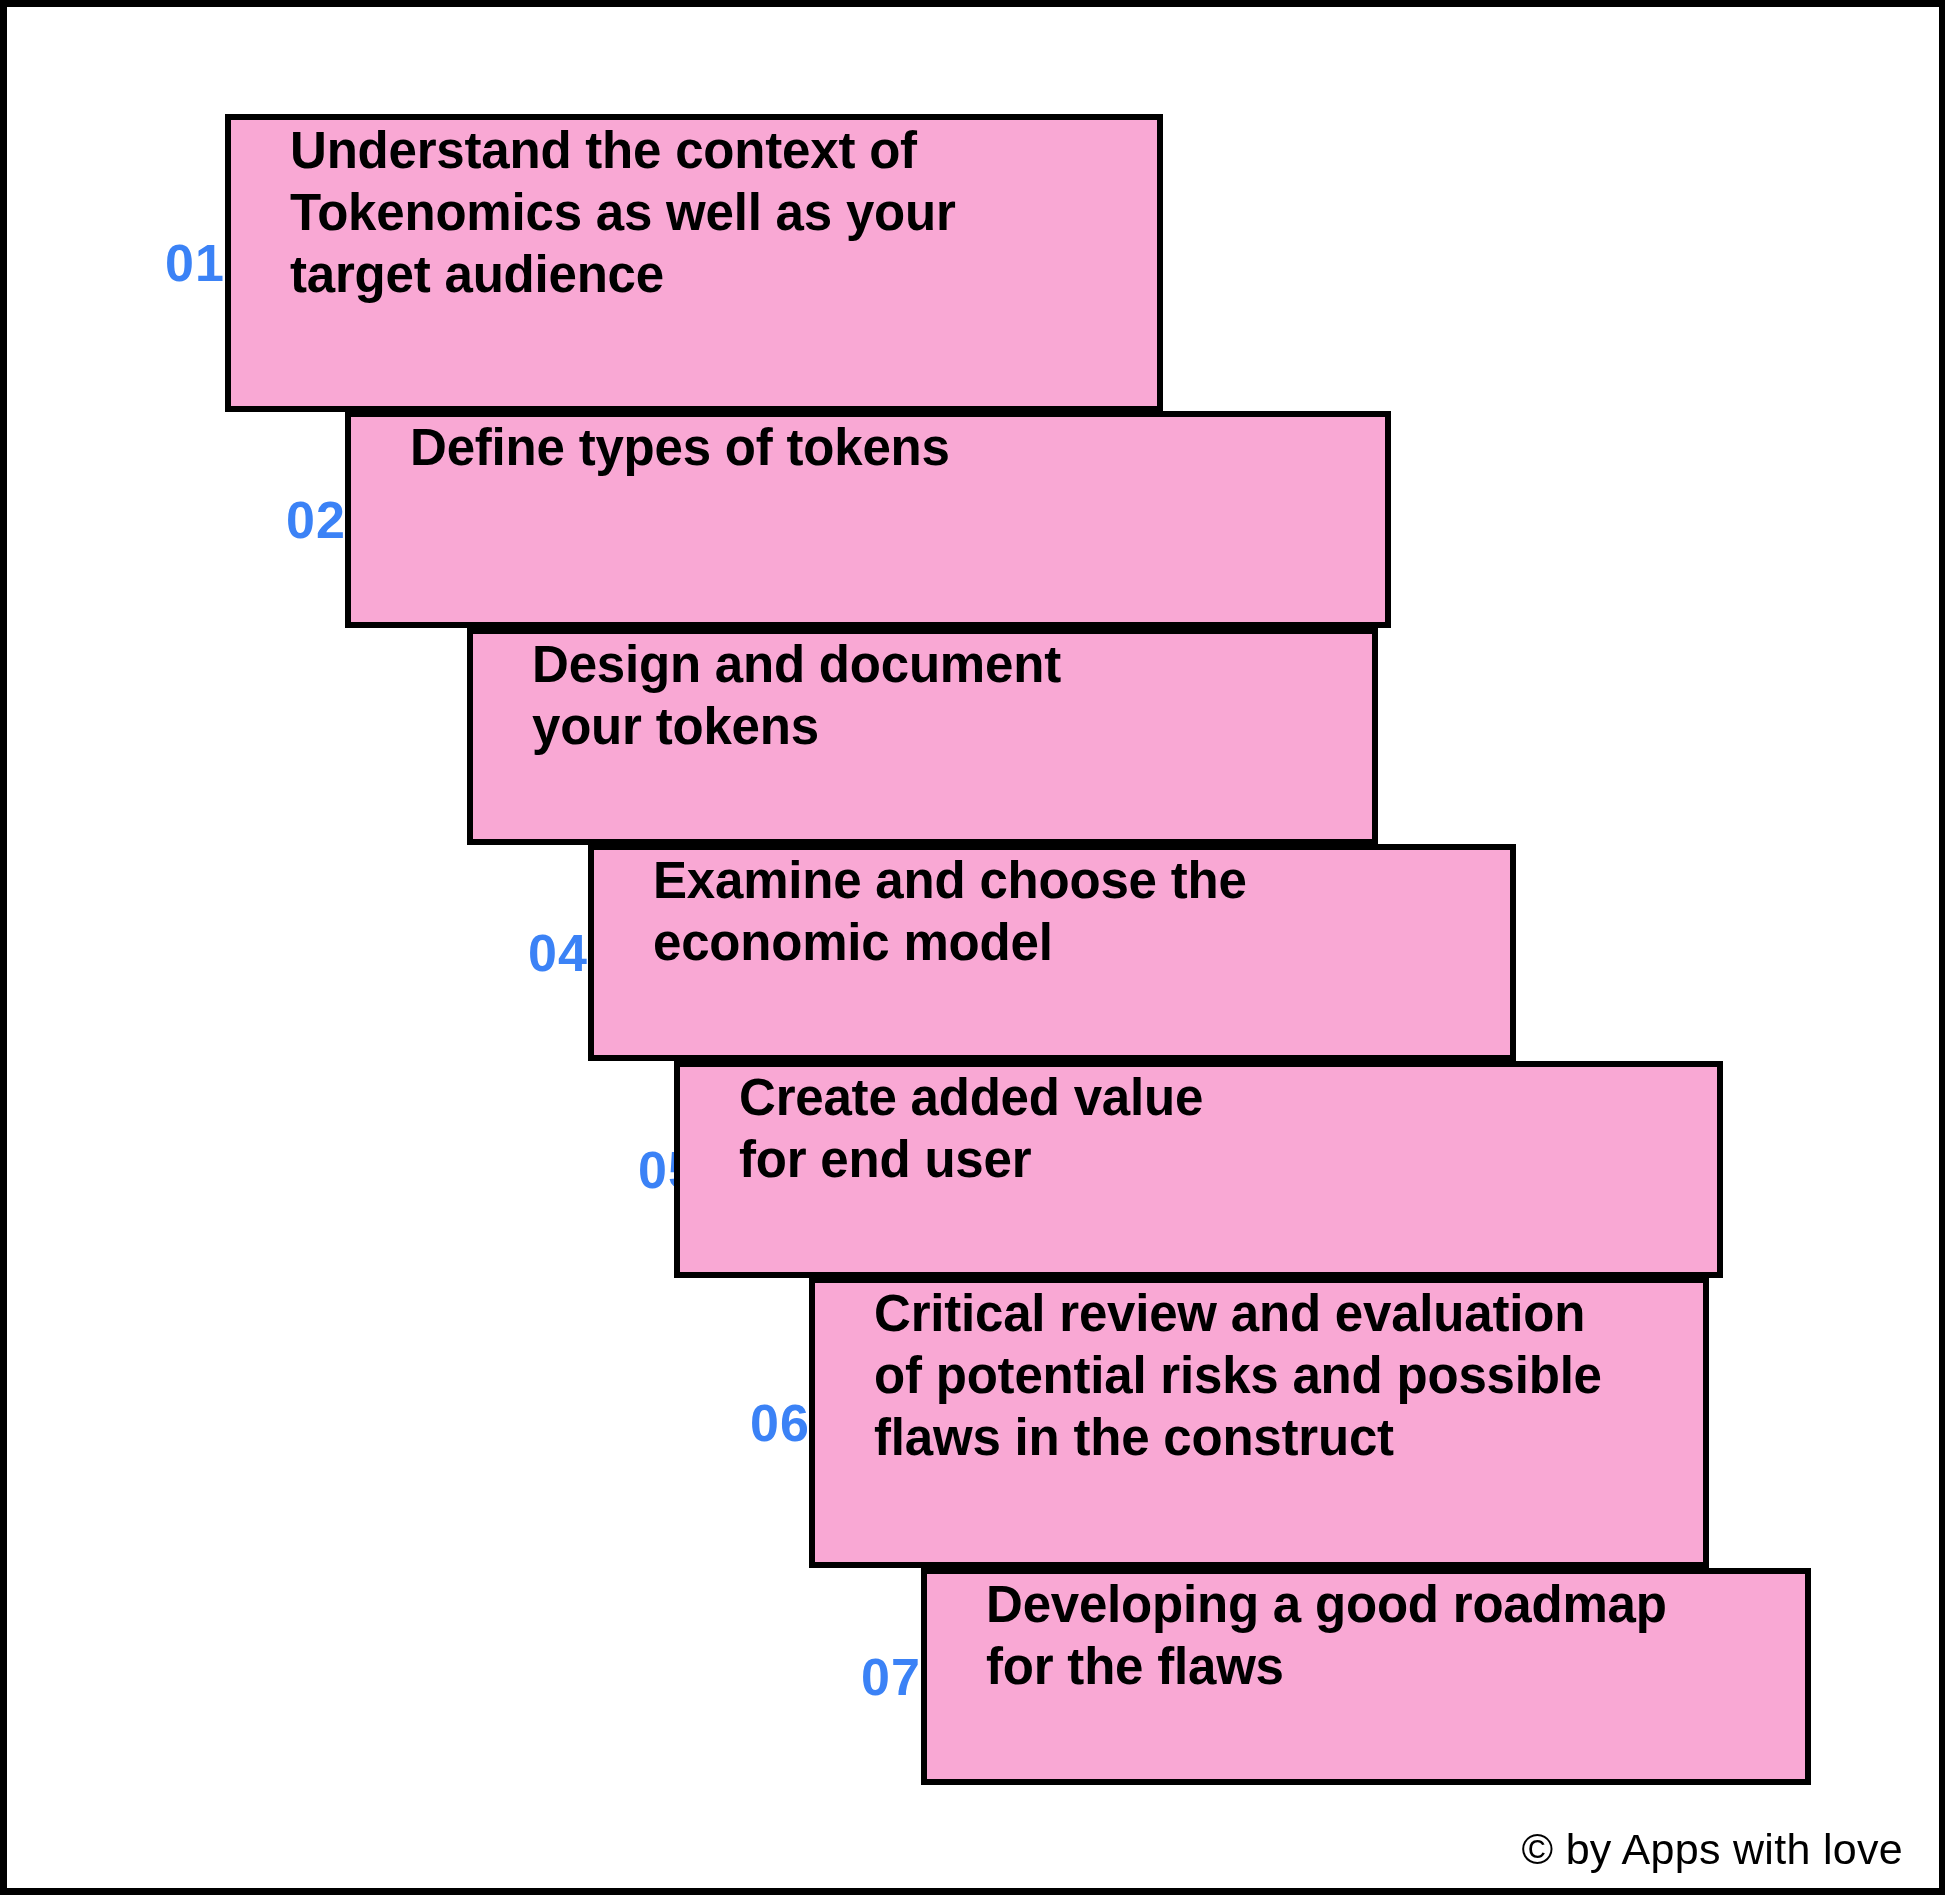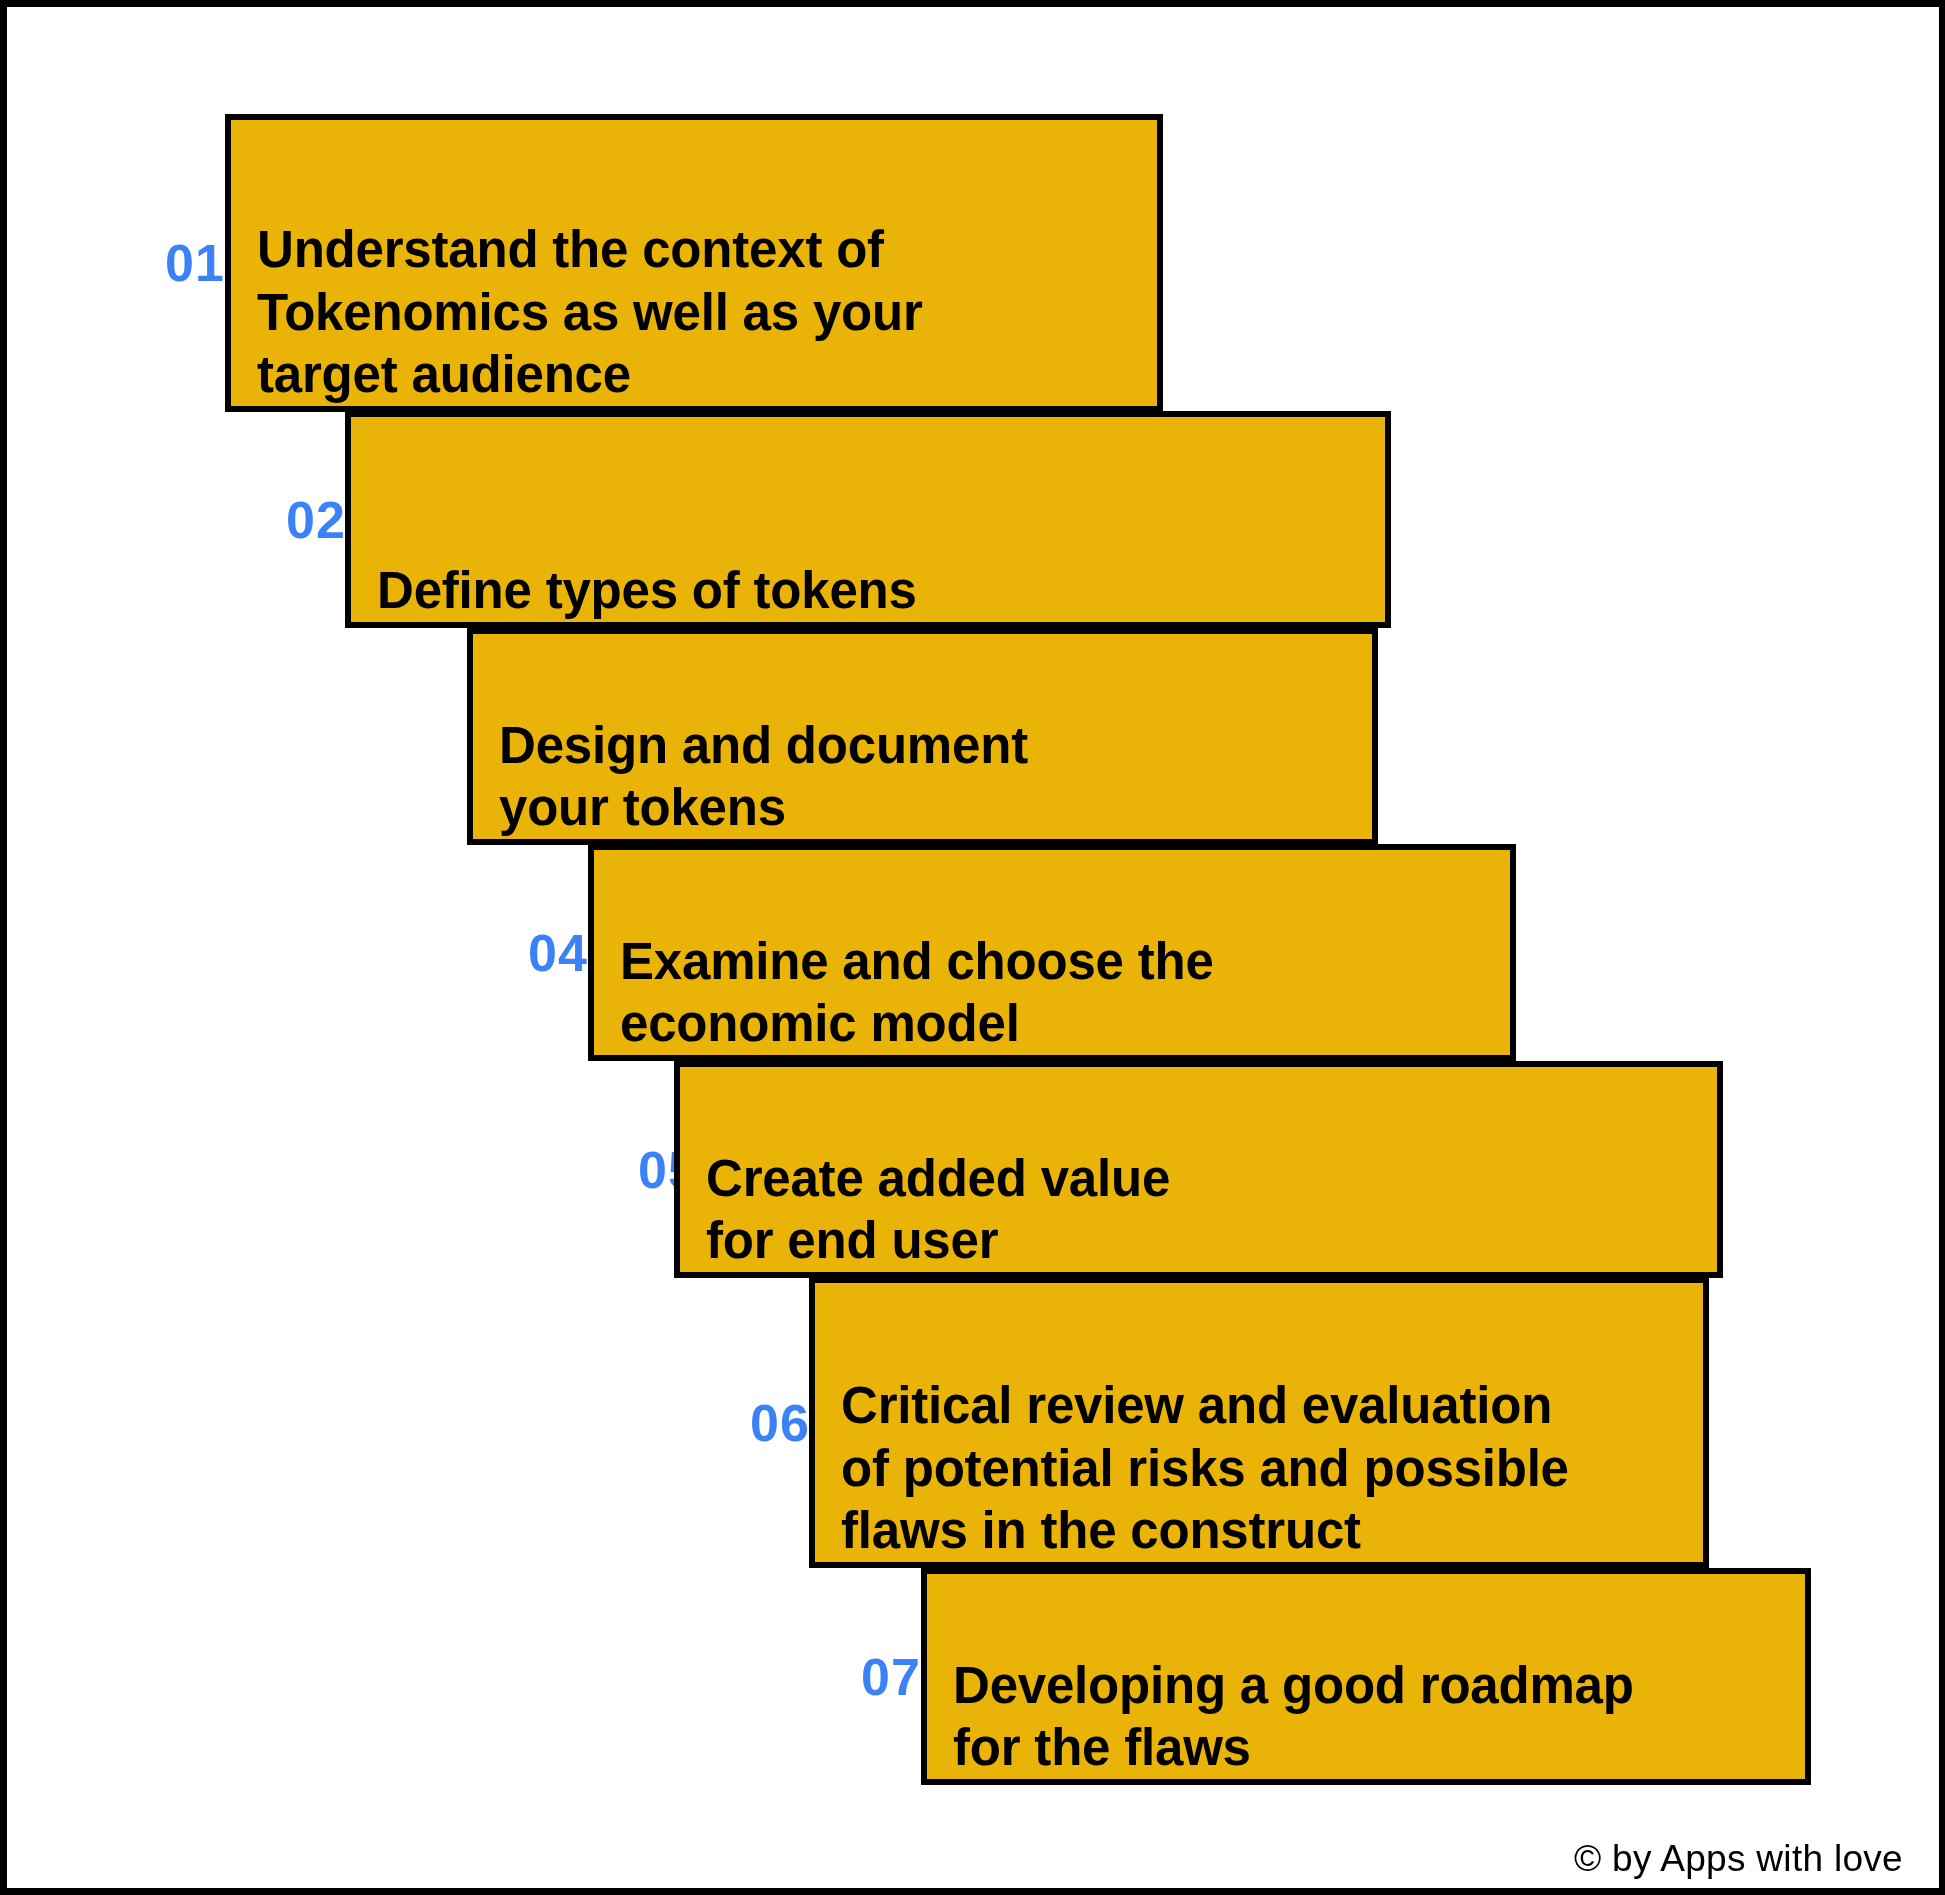--- a/index.html
+++ b/index.html
@@ -52,44 +52,45 @@
     user-select: none;
   }
 
   
   .step-box {
     position: absolute;
     top: 0;
     height: 100%;
     box-sizing: border-box;
     border: 6px solid #000000;
-    background: #eab308;
+    background: #f9a8d4;
     display: flex;
-    align-items: flex-end;
+    align-items: flex-start;
+    padding-left: 33px;
   }
 
   .step-label {
     font-family: "Liberation Sans", sans-serif;
     font-weight: 700;
     font-size: 51px;
     line-height: 1.22;
     color: #000000;
     padding-left: 26px;
     padding-right: 13px;
     letter-spacing: -0.2px;
     white-space: pre-line;
   }
 
   
   #credit {
     position: absolute;
     right: 36px;
-    bottom: 8px;
+    bottom: 14px;
     font-family: "Liberation Sans", sans-serif;
-    font-size: 37px;
+    font-size: 43px;
     font-weight: 400;
     color: #000000;
     letter-spacing: 0.3px;
     white-space: nowrap;
   }
 </style>
 </head>
 <body>
 
 <div id="canvas">

